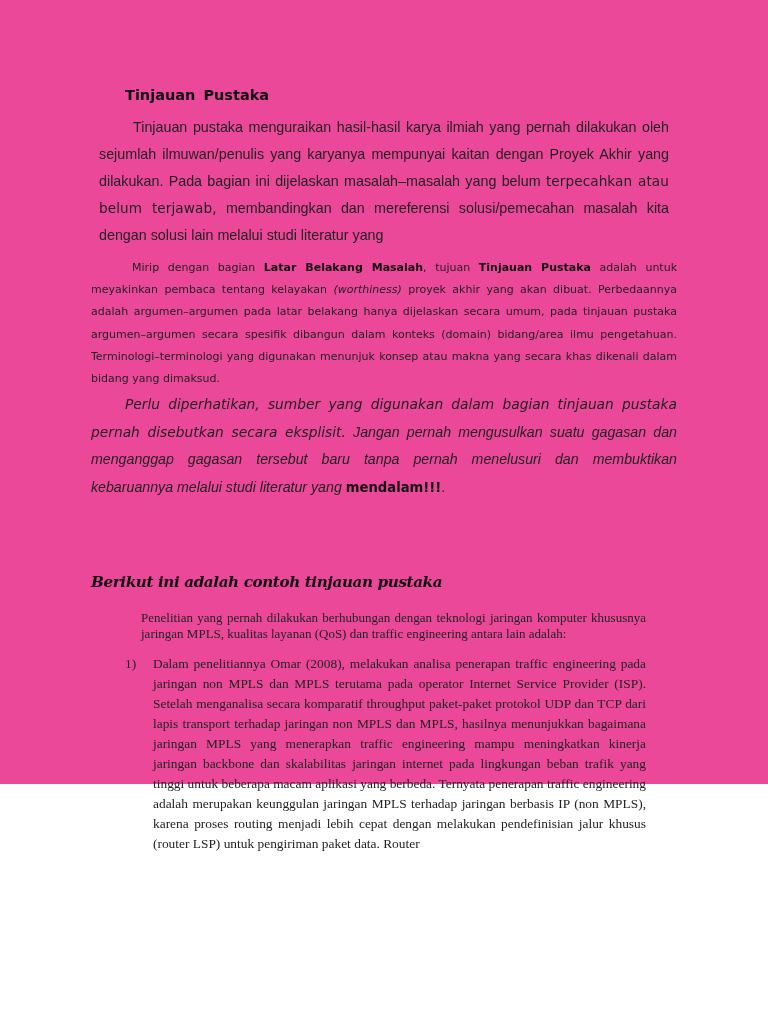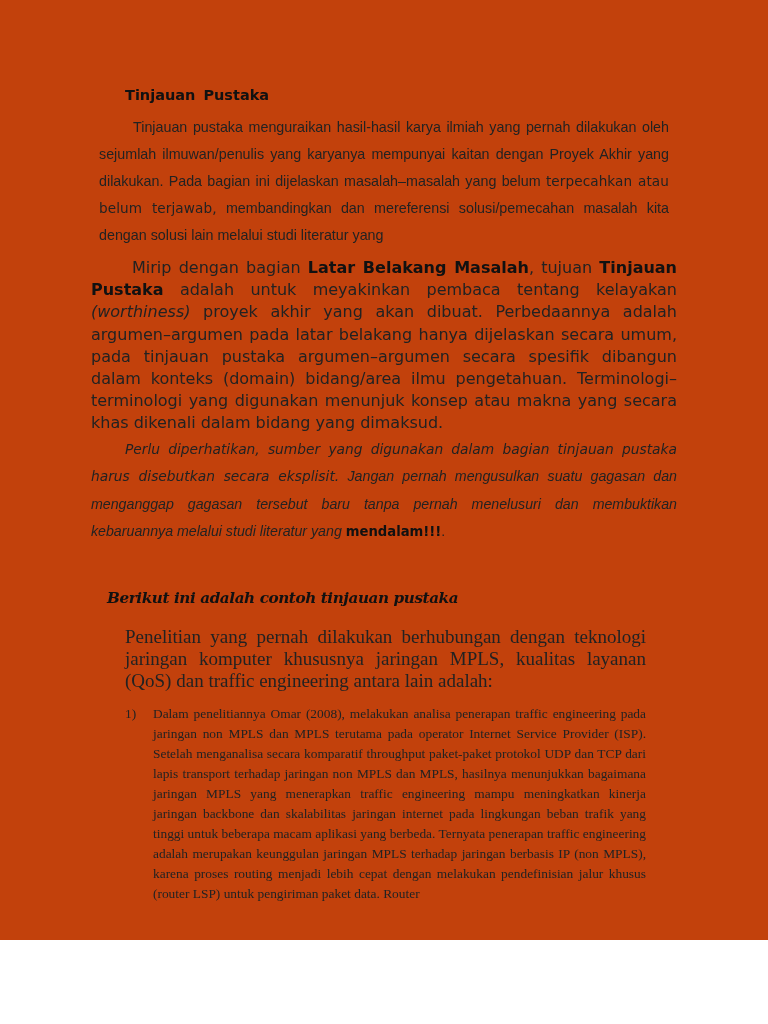--- a/index.html
+++ b/index.html
@@ -11,22 +11,22 @@
       width: 768px;
       height: 1024px;
       position: relative;
       overflow: hidden;
       color: #1a1a1a;
     }
     .page {
       position: absolute;
       left: 0; top: 0;
       width: 768px;
-      height: 940px;
-      background: #c2410c;
+      height: 784px;
+      background: #ec4899;
     }
     .sec1 {
       position: absolute;
       left: 91px;
       top: 84px;
       width: 586px;
     }
     .title {
       font-family: "DejaVu Sans", sans-serif;
       font-weight: bold;
@@ -50,21 +50,21 @@
       font-family: "DejaVu Sans", sans-serif;
       font-size: 13.6px;
       letter-spacing: 0.1px;
     }
     .p1-last {
       line-height: 22px;
       margin-top: -4px;
     }
     .p2 {
       font-family: "DejaVu Sans", sans-serif;
-      font-size: 16px;
+      font-size: 11px;
       line-height: 22.2px;
       text-align: justify;
       text-indent: 41px;
       margin: 0;
       margin-top: 3px;
       color: #222;
     }
     .p2 b { color: #111; }
     .p3 {
       font-family: "Liberation Sans", sans-serif;
@@ -91,28 +91,28 @@
       width: 555px;
     }
     .h2 {
       font-family: "DejaVu Serif", serif;
       font-weight: bold;
       font-style: italic;
       font-size: 15.2px;
       line-height: 24px;
       letter-spacing: -0.4px;
       color: #111;
-      margin: 16px;
+      margin: 0;
     }
     .p4 {
       font-family: "Liberation Serif", serif;
-      font-size: 19px;
-      line-height: 22px;
+      font-size: 13px;
+      line-height: 16px;
       text-align: justify;
-      margin: 16px 0 0 34px;
+      margin: 16px 0 0 50px;
       color: #222;
     }
     .list {
       list-style: none;
       margin: 12px 0 0 34px;
       padding: 0;
     }
     .li {
       display: flex;
       font-family: "Liberation Serif", serif;
@@ -134,21 +134,21 @@
 
 <div class="page">
 
   <div class="sec1">
     <div class="title">Tinjauan  Pustaka</div>
 
     <p class="p1"><span>Tinjauan pustaka menguraikan hasil-hasil karya ilmiah yang pernah dilakukan oleh sejumlah ilmuwan/penulis yang karyanya mempunyai kaitan dengan Proyek Akhir yang dilakukan. Pada bagian ini dijelaskan masalah–masalah yang belum </span><span class="dv">terpecahkan atau belum terjawab,</span><span> membandingkan dan mereferensi solusi/pemecahan masalah kita dengan solusi lain melalui studi literatur yang</span></p>
 
     <p class="p2"><span>Mirip dengan bagian </span><b>Latar Belakang Masalah</b><span>, tujuan </span><b>Tinjauan Pustaka</b><span> adalah untuk meyakinkan pembaca tentang kelayakan </span><i>(worthiness)</i><span> proyek akhir yang akan dibuat. Perbedaannya adalah argumen–argumen pada latar belakang hanya dijelaskan secara umum, pada tinjauan pustaka argumen–argumen secara spesifik dibangun dalam konteks (domain) bidang/area ilmu pengetahuan. Terminologi–terminologi yang digunakan menunjuk konsep atau makna yang secara khas dikenali dalam bidang yang dimaksud.</span></p>
 
-    <p class="p3"><span class="ital-dv">Perlu diperhatikan, sumber yang digunakan dalam bagian tinjauan pustaka harus disebutkan secara eksplisit.</span><span class="ital"> Jangan pernah mengusulkan suatu gagasan dan menganggap gagasan tersebut baru tanpa pernah menelusuri dan membuktikan kebaruannya melalui studi literatur yang </span><b>mendalam!!!</b><span>.</span></p>
+    <p class="p3"><span class="ital-dv">Perlu diperhatikan, sumber yang digunakan dalam bagian tinjauan pustaka pernah disebutkan secara eksplisit.</span><span class="ital"> Jangan pernah mengusulkan suatu gagasan dan menganggap gagasan tersebut baru tanpa pernah menelusuri dan membuktikan kebaruannya melalui studi literatur yang </span><b>mendalam!!!</b><span>.</span></p>
   </div>
 
   <div class="sec2">
     <h2 class="h2">Berikut ini adalah contoh tinjauan pustaka</h2>
     <p class="p4">Penelitian yang pernah dilakukan berhubungan dengan teknologi jaringan komputer khususnya jaringan MPLS, kualitas layanan (QoS) dan traffic engineering antara lain adalah:</p>
     <ul class="list">
       <li class="li">
         <span class="li-num">1)</span>
         <span class="li-text">Dalam penelitiannya Omar (2008), melakukan analisa penerapan traffic engineering pada jaringan non MPLS dan MPLS terutama pada operator Internet Service Provider (ISP). Setelah menganalisa secara komparatif throughput paket-paket protokol UDP dan TCP dari lapis transport terhadap jaringan non MPLS dan MPLS, hasilnya menunjukkan bagaimana jaringan MPLS yang menerapkan traffic engineering mampu meningkatkan kinerja jaringan backbone dan skalabilitas jaringan internet pada lingkungan beban trafik yang tinggi untuk beberapa macam aplikasi yang berbeda. Ternyata penerapan traffic engineering adalah merupakan keunggulan jaringan MPLS terhadap jaringan berbasis IP (non MPLS), karena proses routing menjadi lebih cepat dengan melakukan pendefinisian jalur khusus (router LSP) untuk pengiriman paket data. Router</span>
       </li>

